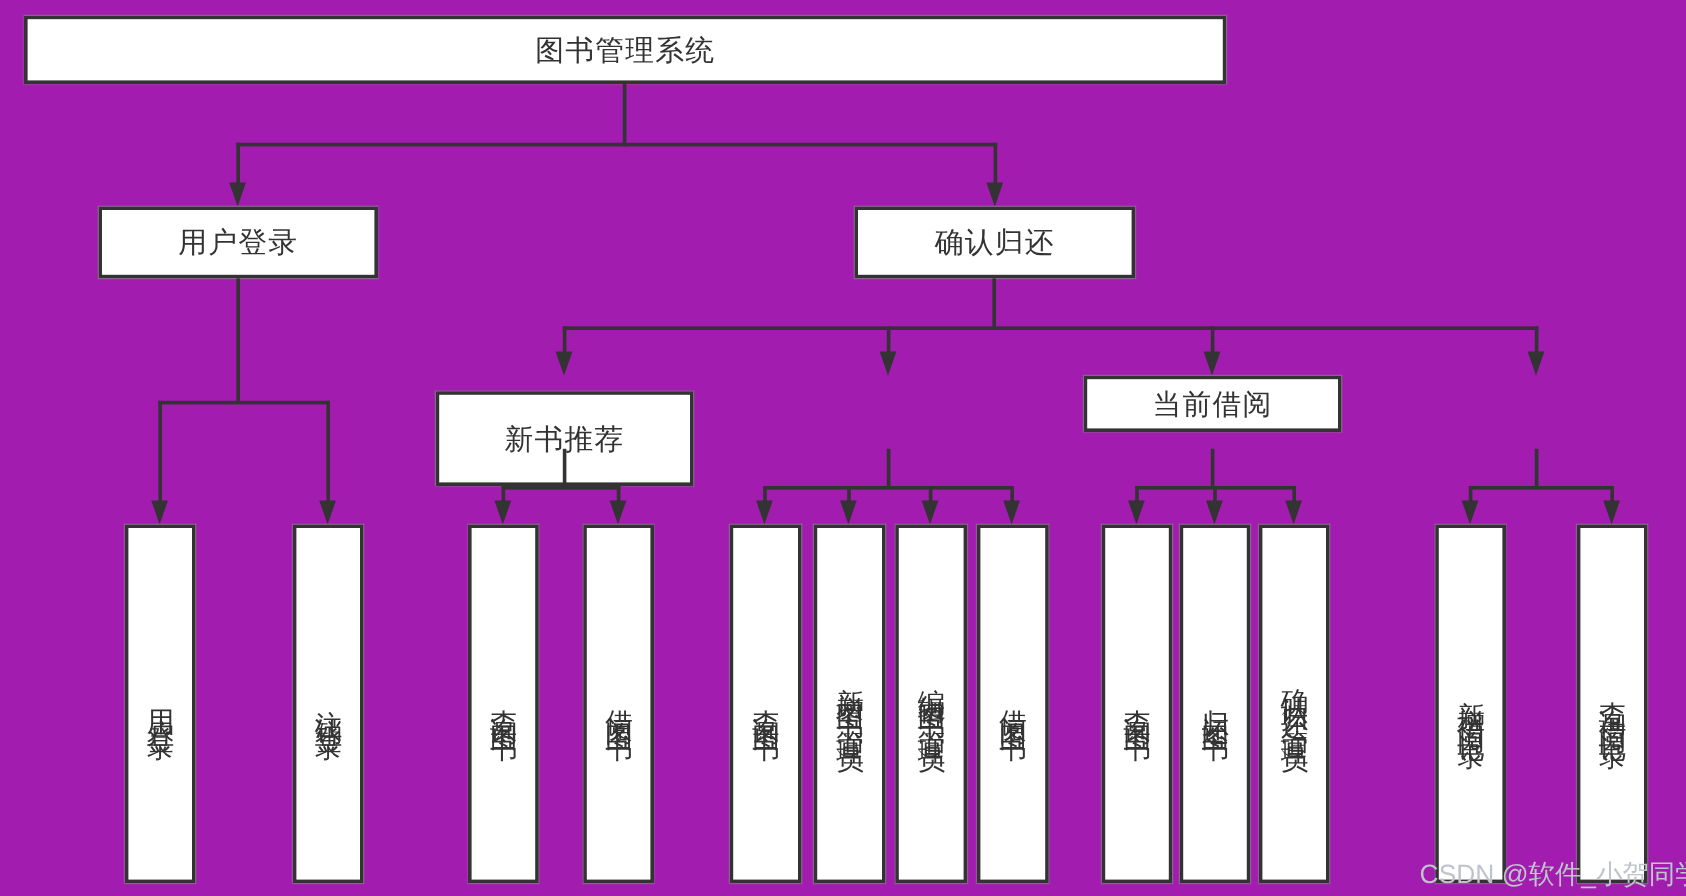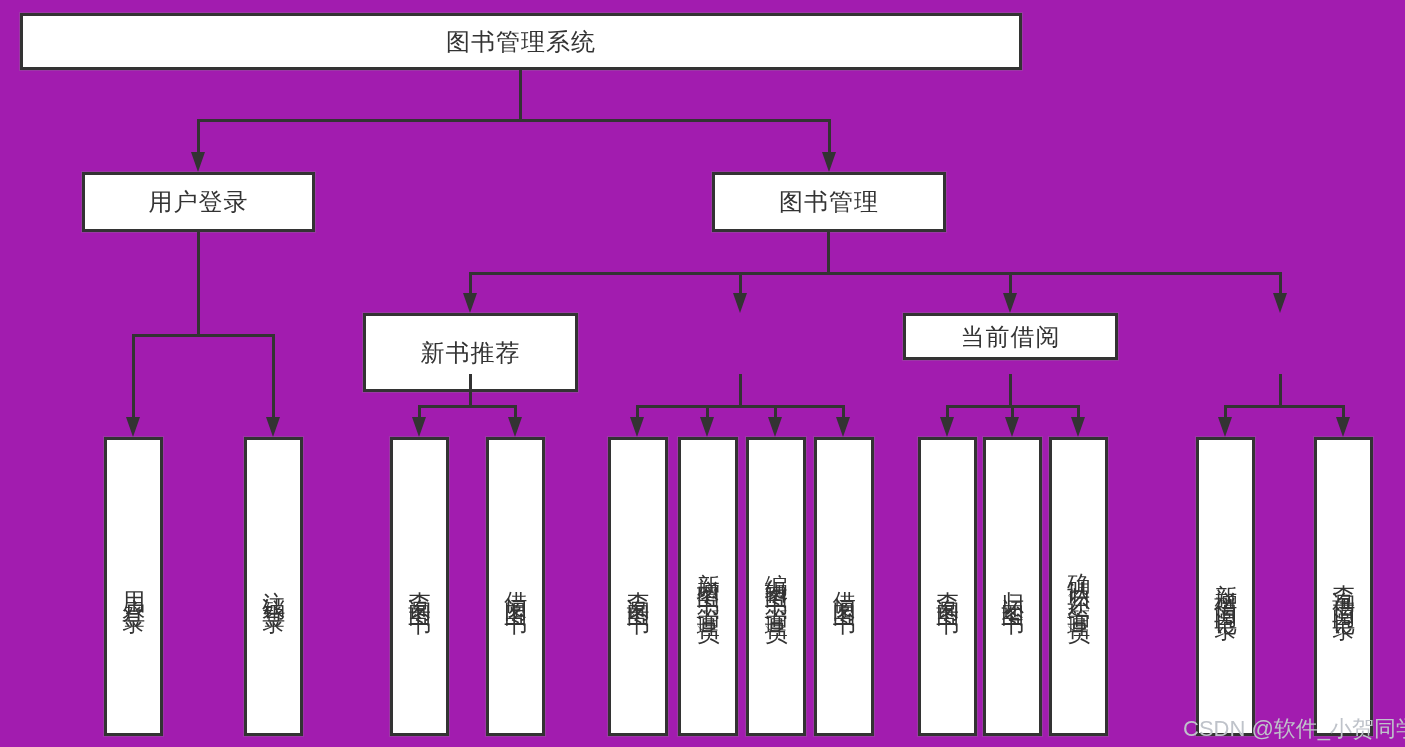--- a/index.html
+++ b/index.html
@@ -42,42 +42,42 @@
   <div class="hline" style="left:197px;top:119px;width:634px;"></div>
   <div class="vline" style="left:197px;top:119px;height:34px;"></div>
   <div class="vline" style="left:828px;top:119px;height:34px;"></div>
   <div class="arrow" style="left:191px;top:152px;"></div>
   <div class="arrow" style="left:822px;top:152px;"></div>
 
   <div class="box hbox" style="left:82px;top:172px;width:233px;height:60px;">
     <span>用户登录</span>
   </div>
   <div class="box hbox" style="left:712px;top:172px;width:234px;height:60px;">
-    <span>图书管理</span>
+    <span>确认归还</span>
   </div>
 
   <div class="vline" style="left:197px;top:232px;height:104px;"></div>
   <div class="hline" style="left:132px;top:334px;width:143px;"></div>
   <div class="vline" style="left:132px;top:334px;height:84px;"></div>
   <div class="vline" style="left:272px;top:334px;height:84px;"></div>
   <div class="arrow" style="left:126px;top:417px;"></div>
   <div class="arrow" style="left:266px;top:417px;"></div>
 
   <div class="vline" style="left:827px;top:232px;height:42px;"></div>
   <div class="hline" style="left:469px;top:272px;width:813px;"></div>
   <div class="vline" style="left:469px;top:272px;height:24px;"></div>
   <div class="vline" style="left:739px;top:272px;height:24px;"></div>
   <div class="vline" style="left:1009px;top:272px;height:24px;"></div>
   <div class="vline" style="left:1279px;top:272px;height:24px;"></div>
   <div class="arrow" style="left:463px;top:293px;"></div>
   <div class="arrow" style="left:733px;top:293px;"></div>
   <div class="arrow" style="left:1003px;top:293px;"></div>
   <div class="arrow" style="left:1273px;top:293px;"></div>
 
-  <div class="box hbox" style="left:363px;top:313px;width:215px;height:79px;">
+  <div class="box hbox" style="left:363px;top:326px;width:215px;height:79px;">
     <span>新书推荐</span>
   </div>
   <div class="box hbox" style="left:903px;top:313px;width:215px;height:47px;">
     <span>当前借阅</span>
   </div>
 
   <div class="vline" style="left:469px;top:374px;height:33px;"></div>
   <div class="hline" style="left:418px;top:405px;width:99px;"></div>
   <div class="vline" style="left:418px;top:405px;height:14px;"></div>
   <div class="vline" style="left:514px;top:405px;height:14px;"></div>

